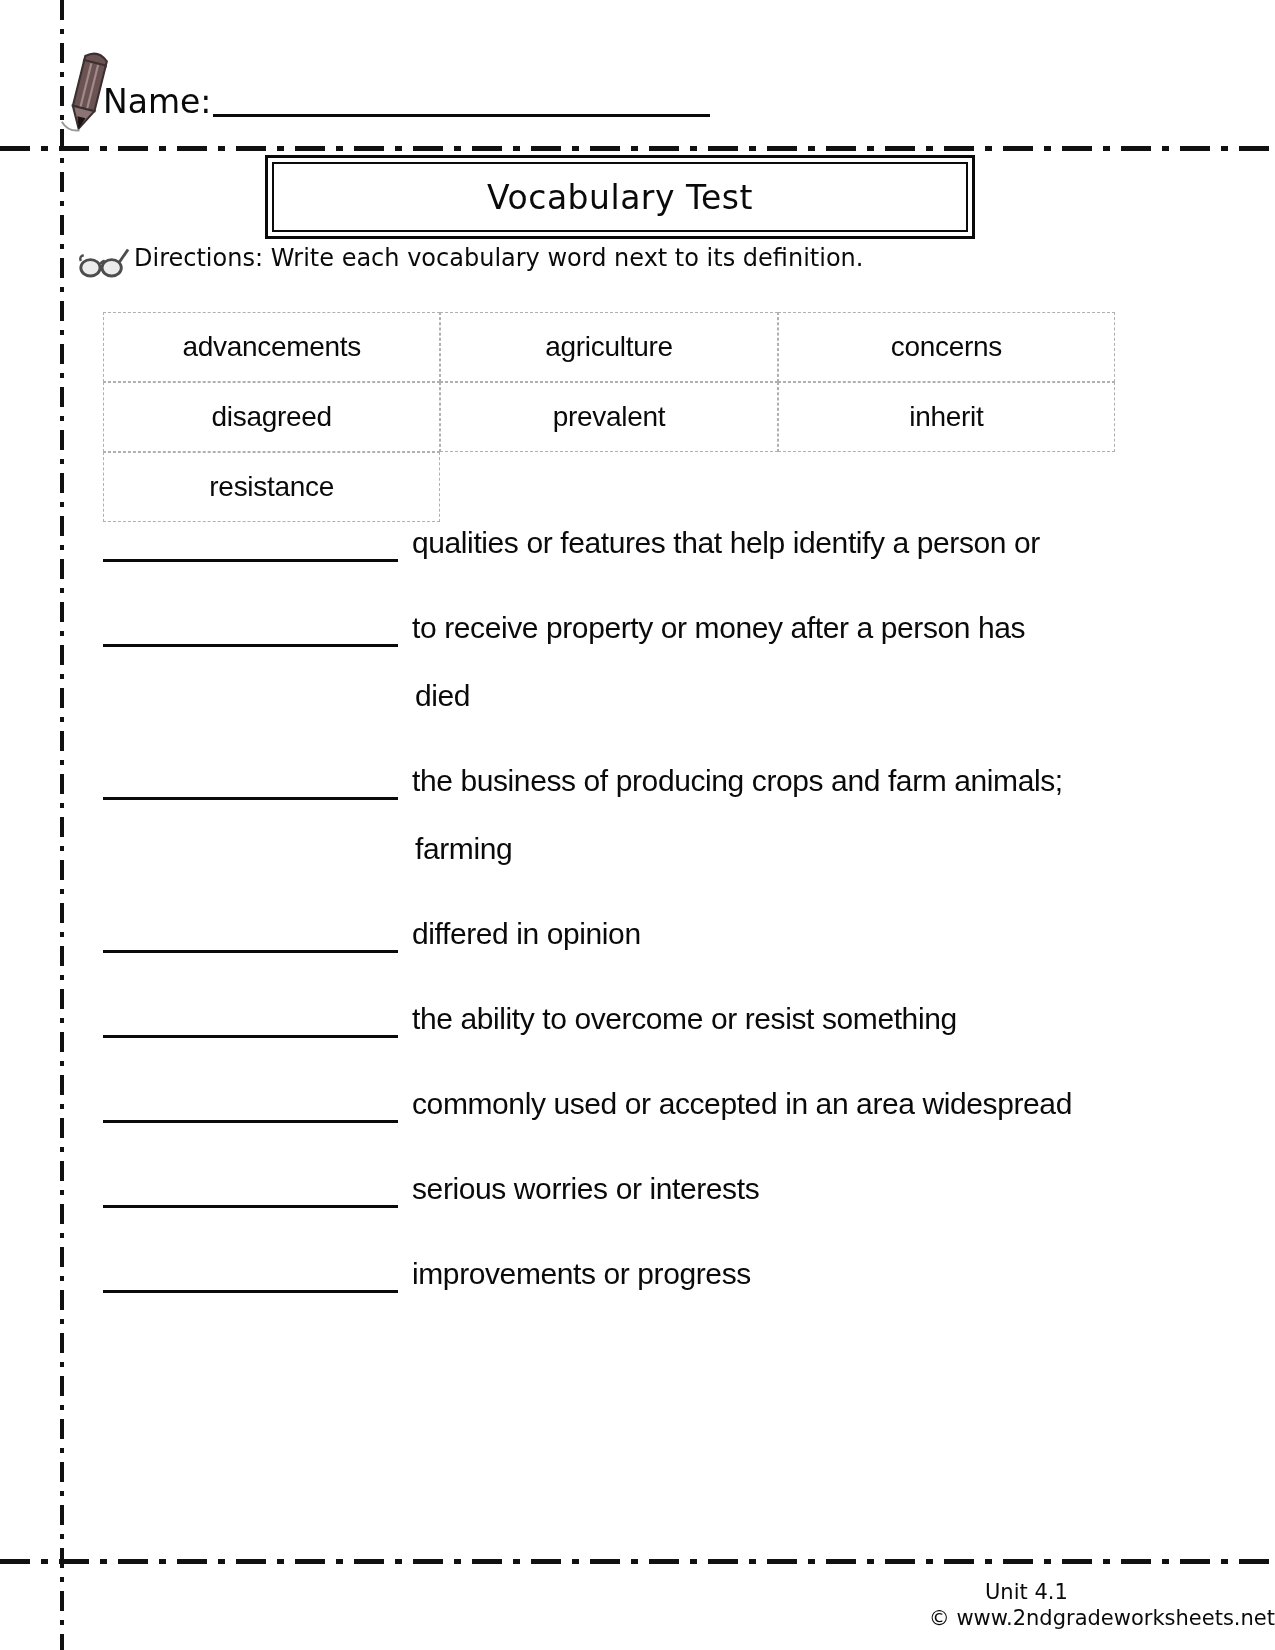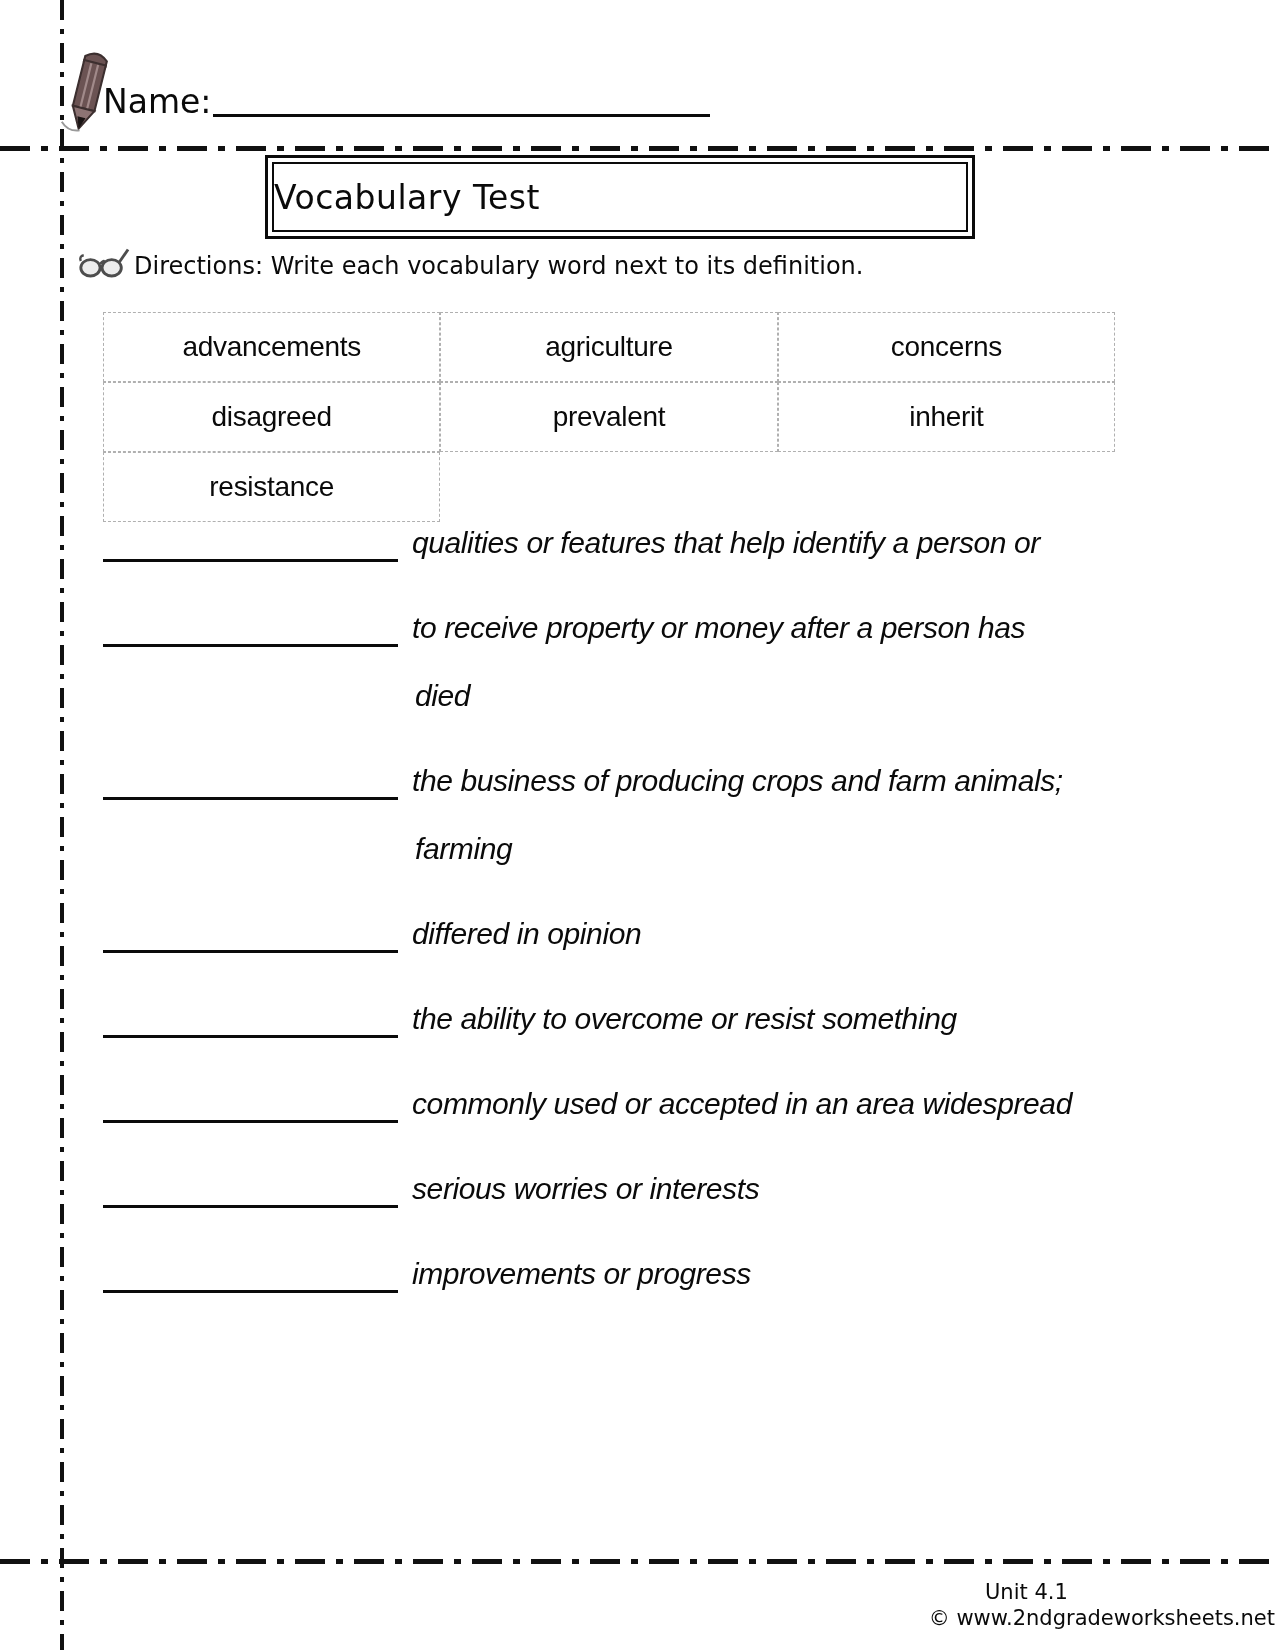--- a/index.html
+++ b/index.html
@@ -45,49 +45,49 @@
     border-bottom:3px solid #0a0a0a; margin-bottom:-4px; margin-left:2px;
   }
 
   
   .title-box {
     position:absolute; left:265px; top:155px; width:710px; height:84px;
     border:3px solid #0a0a0a; padding:4px; background:#fff;
   }
   .title-inner {
     width:100%; height:100%; border:2px solid #0a0a0a;
-    display:flex; align-items:center; justify-content:flex-start;
+    display:flex; align-items:center; justify-content:center;
   }
   .title-text {
     font-family:"DejaVu Sans", sans-serif;
     font-size:33px; letter-spacing:0.5px;
   }
 
   
   .directions {
     position:absolute; left:76px; top:244px;
-    display:flex; align-items:flex-end; gap:4px;
+    display:flex; align-items:flex-start; gap:4px;
     font-family:"DejaVu Sans", sans-serif; font-size:24px;
     white-space:nowrap;
   }
 
   
   .word-bank {
     position:absolute; left:103px; top:312px; width:1012px;
     display:grid; grid-template-columns:repeat(3, 1fr);
     grid-auto-rows:70px;
   }
   .wb-cell {
     border:1px dashed #b0b0b0;
     display:flex; align-items:center; justify-content:center;
     font-size:28px; letter-spacing:-0.3px;
   }
 
   
-  .definitions { position:absolute; left:103px; top:509px; width:1100px;font-style:italic; }
+  .definitions { position:absolute; left:103px; top:509px; width:1100px; }
   .def { margin-bottom:17px; }
   .def-l1 { display:block; line-height:68px; white-space:nowrap; font-size:30px; letter-spacing:-0.4px; }
   .def-l2 { display:block; line-height:68px; margin-left:312px; font-size:30px; letter-spacing:-0.4px; }
   .blank {
     display:inline-block; width:295px; height:0;
     border-bottom:3px solid #0a0a0a;
     margin-bottom:-9px; margin-right:14px;
   }
 
   

